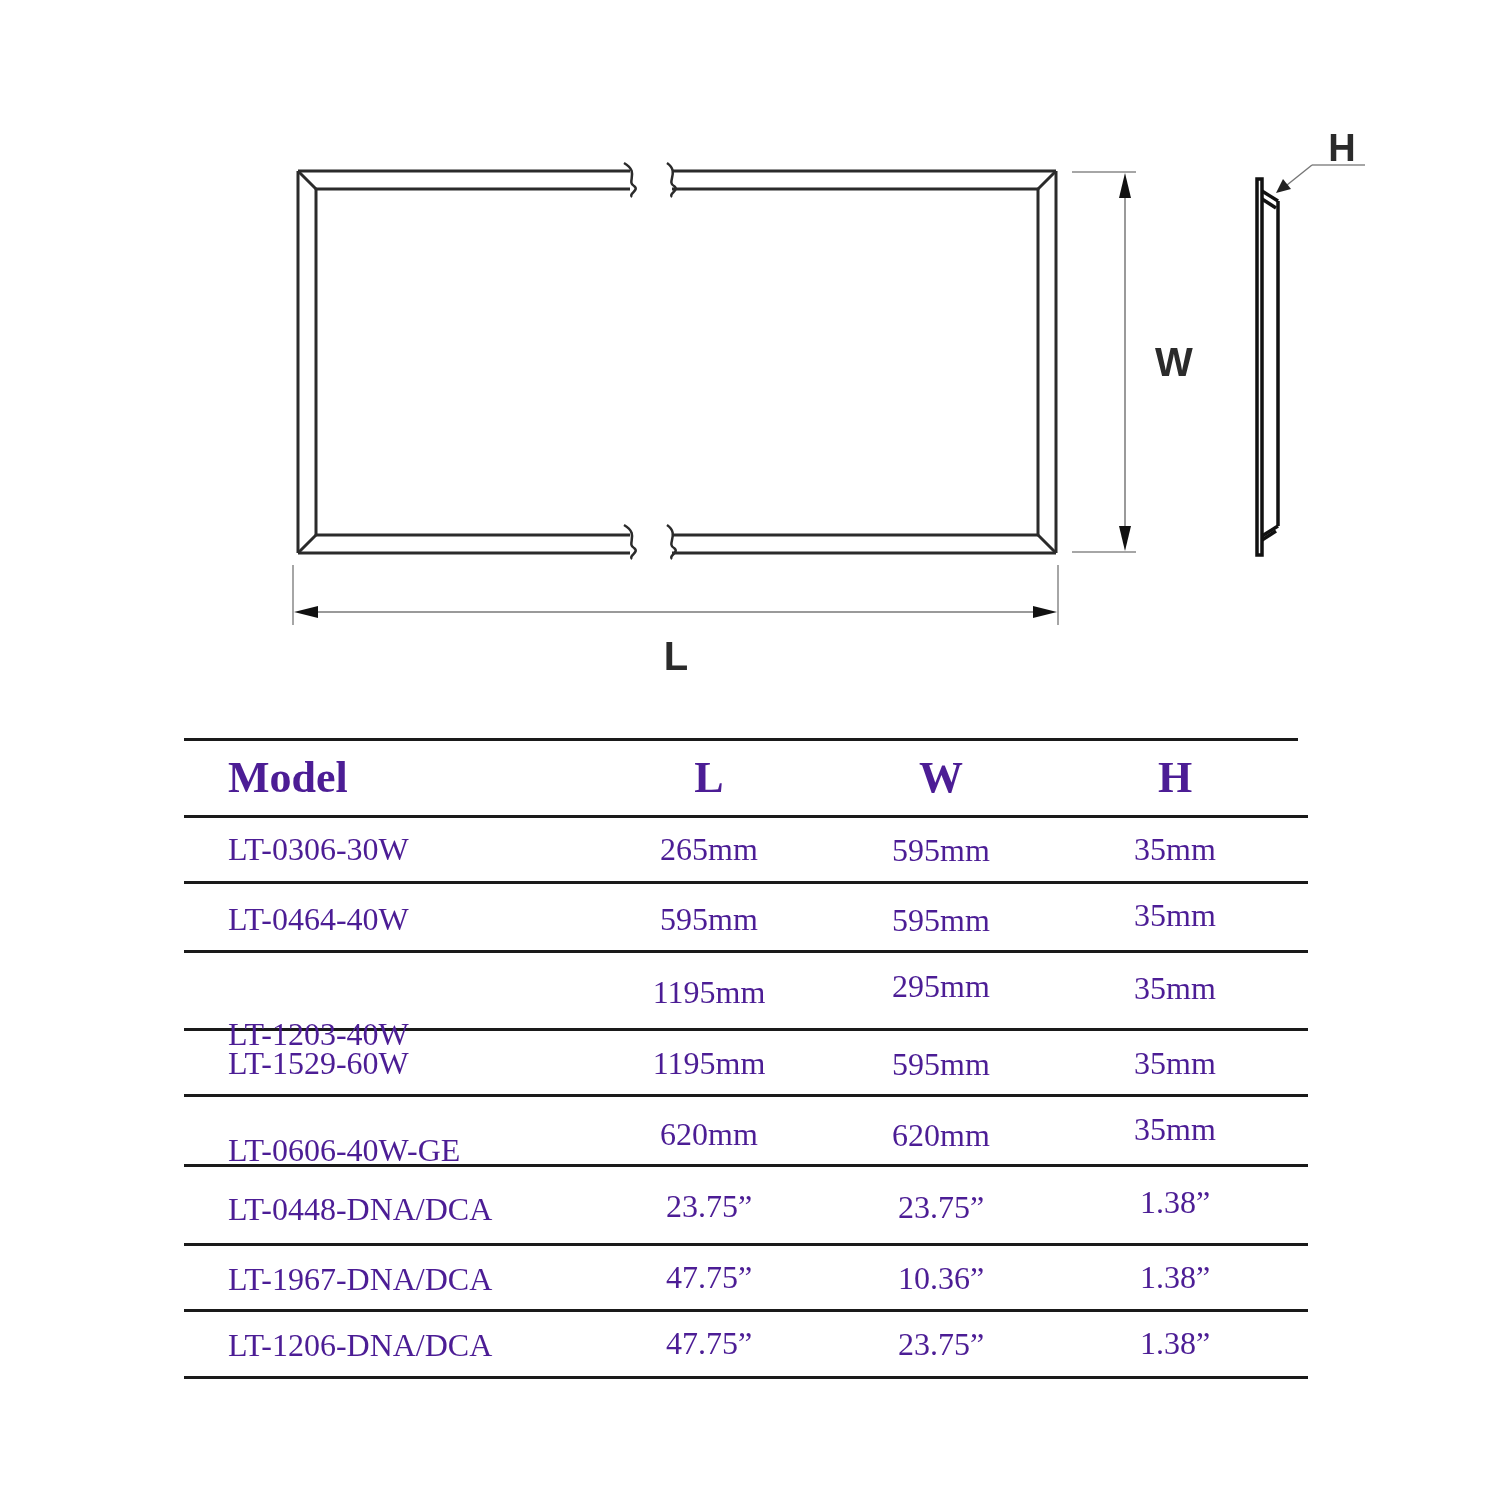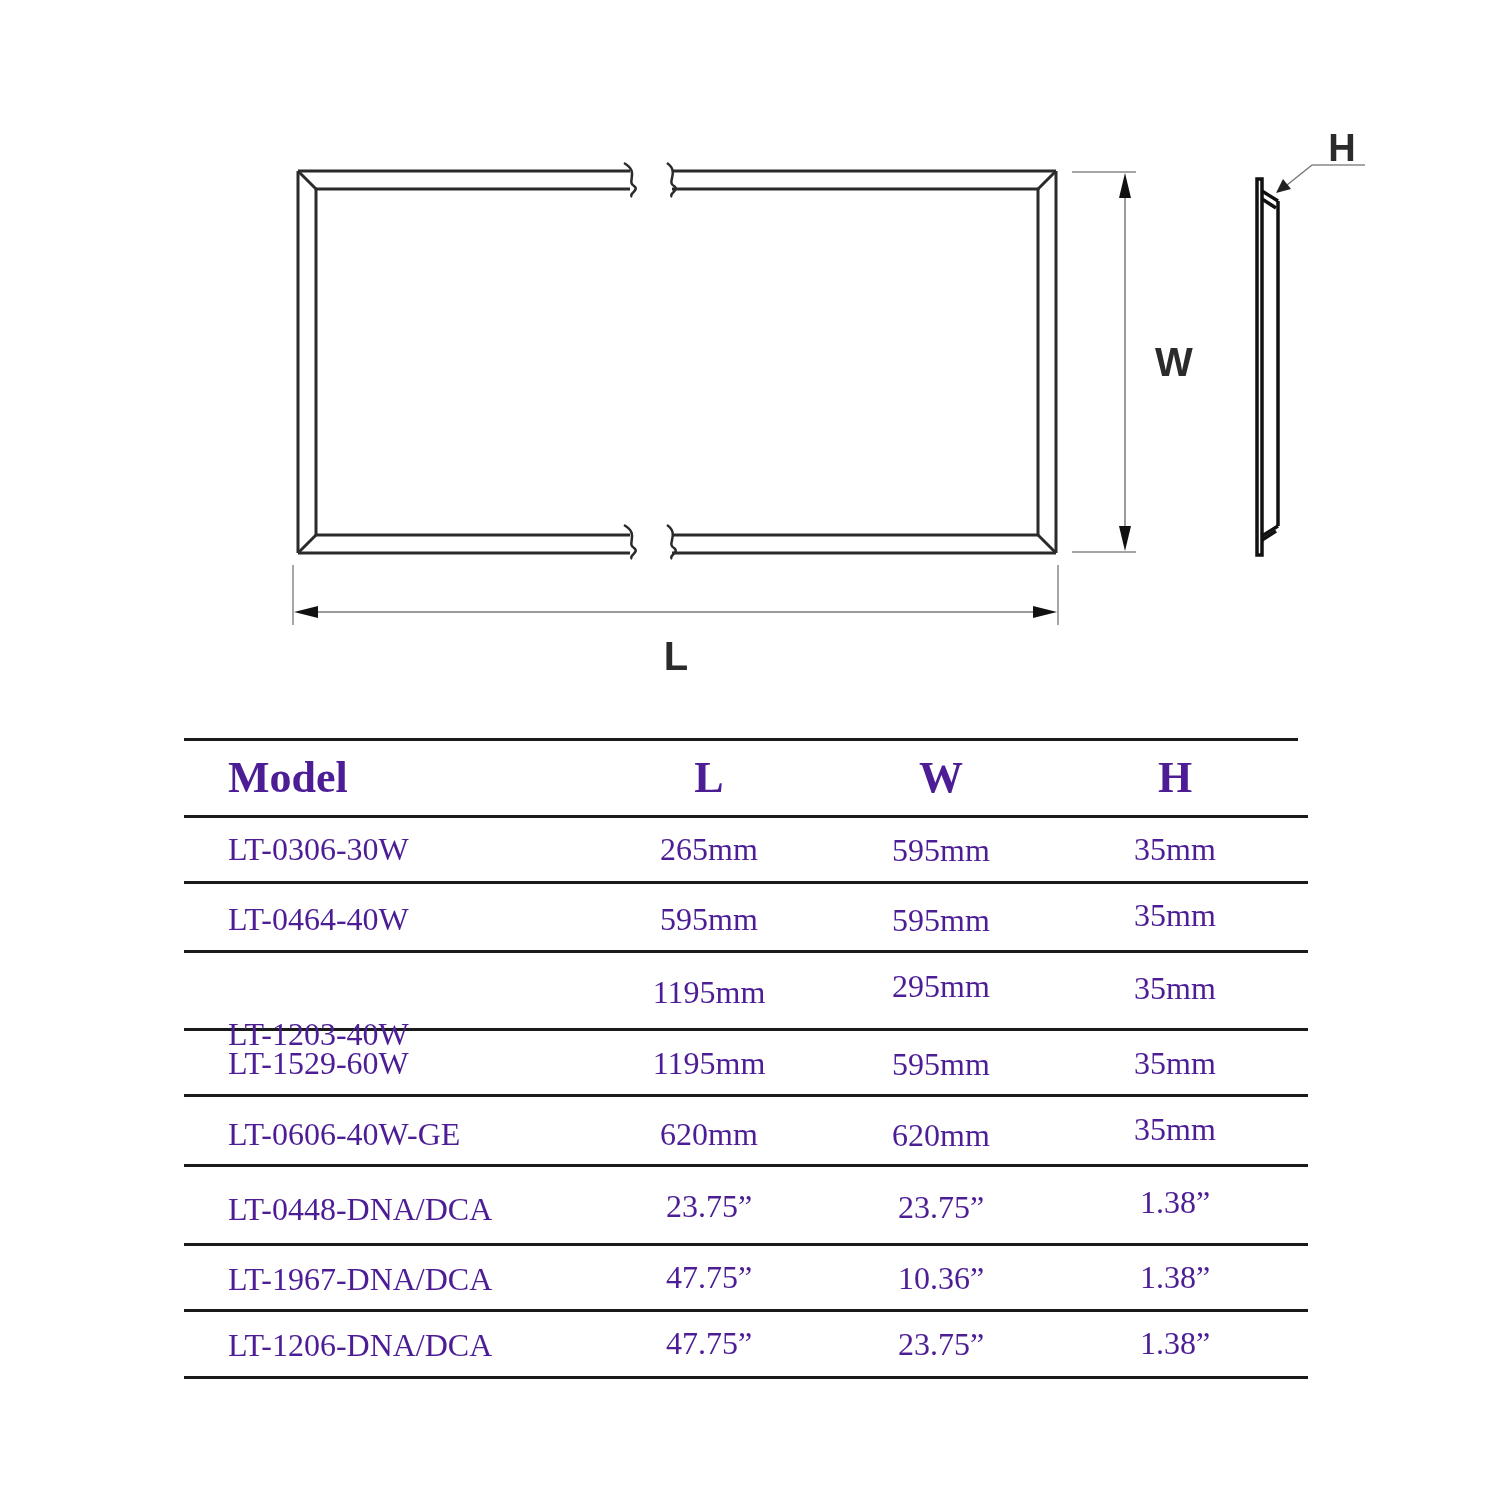--- a/index.html
+++ b/index.html
@@ -134,21 +134,21 @@
   </div>
 
   <div>
     <span class="cell model" style="top:311px;">LT-1529-60W</span>
     <span class="cell center" style="top:311px; left:525px;">1195mm</span>
     <span class="cell center" style="top:312px; left:757px;">595mm</span>
     <span class="cell center" style="top:311px; left:991px;">35mm</span>
   </div>
 
   <div>
-    <span class="cell model" style="top:382px;">LT-0606-40W-GE</span>
+    <span class="cell model" style="top:398px;">LT-0606-40W-GE</span>
     <span class="cell center" style="top:382px; left:525px;">620mm</span>
     <span class="cell center" style="top:383px; left:757px;">620mm</span>
     <span class="cell center" style="top:377px; left:991px;">35mm</span>
   </div>
 
   <div>
     <span class="cell model" style="top:457px;">LT-0448-DNA/DCA</span>
     <span class="cell center" style="top:454px; left:525px;">23.75”</span>
     <span class="cell center" style="top:455px; left:757px;">23.75”</span>
     <span class="cell center" style="top:450px; left:991px;">1.38”</span>

